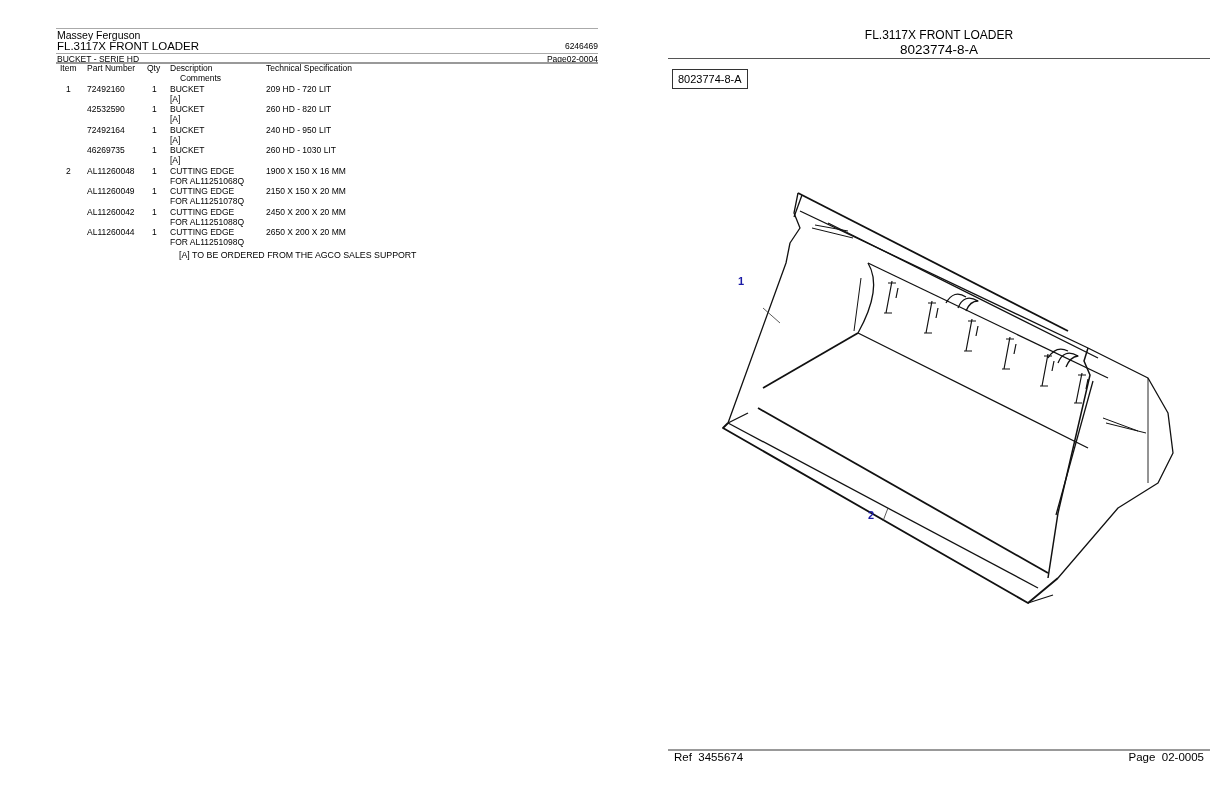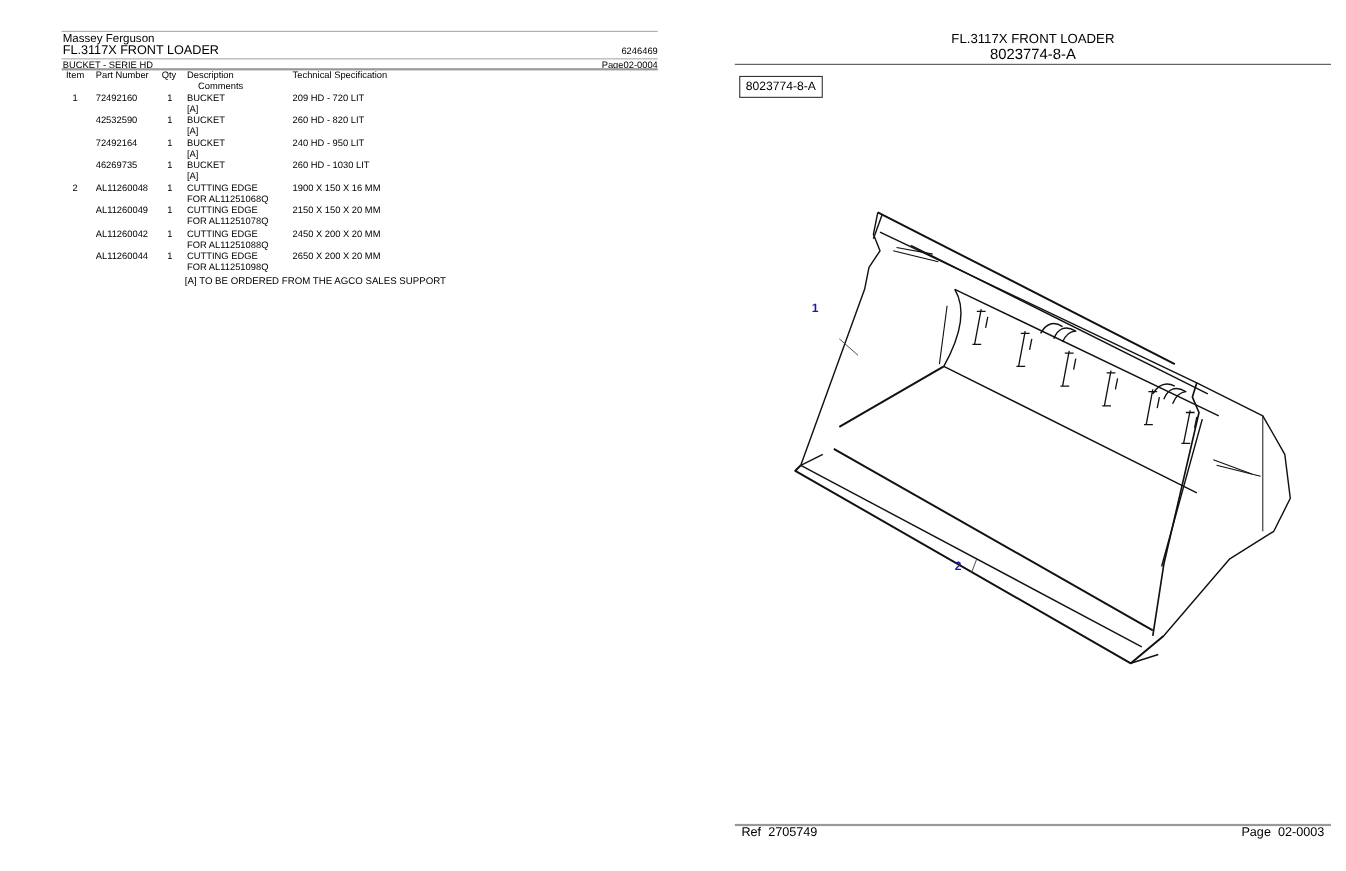--- a/index.html
+++ b/index.html
@@ -28,21 +28,21 @@
   .h-spec { left: 210px; }
 
   .row { position: absolute; left: 0; width: 542px; height: 20px; font-size: 8.5px; }
   .row span { position: absolute; top: 0; white-space: nowrap; }
   .c-item { left: 10px; }
   .c-part { left: 31px; }
   .c-qty { left: 96px; }
   .c-desc { left: 114px; }
   .c-comm { left: 114px; top: 10px !important; }
   .c-spec { left: 210px; }
-  .footnote { position: absolute; left: 112px; top: 222px; font-size: 8.8px; white-space: nowrap; }
+  .footnote { position: absolute; left: 123px; top: 222px; font-size: 8.8px; white-space: nowrap; }
 
   
   .right { position: absolute; left: 668px; top: 28px; width: 542px; height: 740px; }
   .r-title { position: absolute; left: 0; width: 542px; text-align: center; top: 0; font-size: 12px; }
   .r-sub { position: absolute; left: 0; width: 542px; text-align: center; top: 14px; font-size: 13.5px; }
   .r-rule { position: absolute; left: 0; top: 30px; width: 542px; height: 1px; background: #555; }
   .figbox { position: absolute; left: 4px; top: 41px; padding: 3px 5px; border: 1px solid #333;
             font-size: 11px; }
   .drawing { position: absolute; left: 40px; top: 155px; }
   .callout { position: absolute; color: #1a1aa6; font-weight: bold; font-size: 11px; }
@@ -199,19 +199,19 @@
     <line x1="55" y1="125" x2="72" y2="140" stroke="#333" stroke-width="0.8"></line>
     <line x1="175" y1="338" x2="180" y2="325" stroke="#333" stroke-width="0.8"></line>
   </svg>
 
   <div class="callout" style="left:70px;top:247px;">1</div>
   <div class="callout" style="left:200px;top:481px;">2</div>
 
   <div class="r-footrule"></div>
   <div class="ref">
     <span>Ref</span>&nbsp;
-    <span>2705749</span>
+    <span>3455674</span>
   </div>
   <div class="page">
     <span>Page</span>&nbsp;
-    <span>02-0003</span>
+    <span>02-0005</span>
   </div>
 </div>
 
 </body></html>

